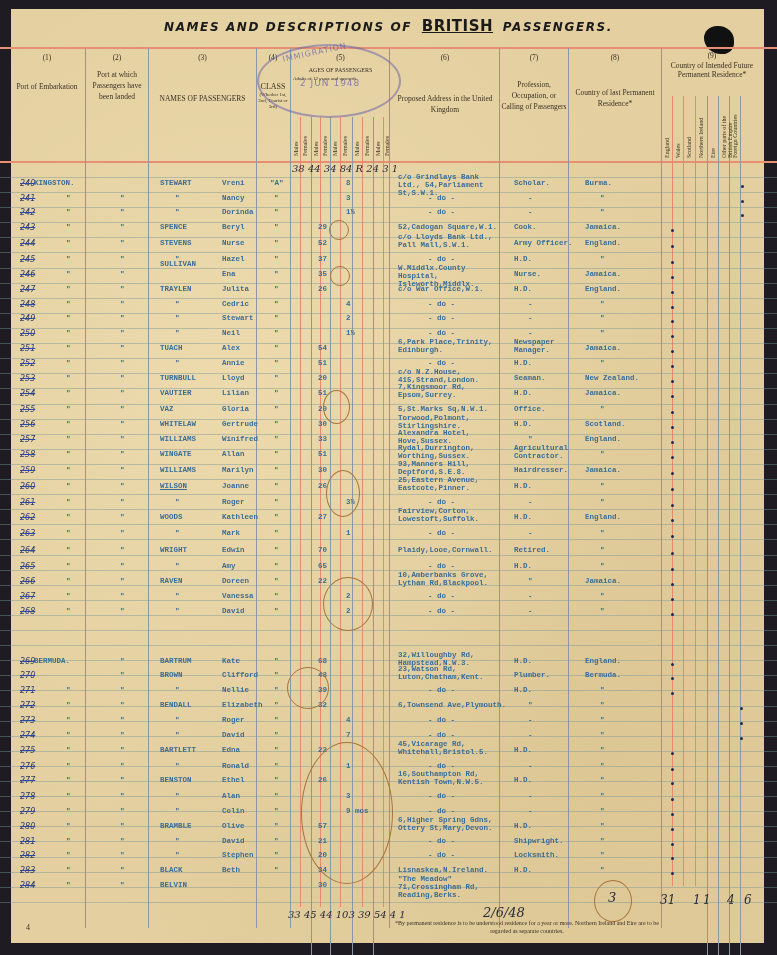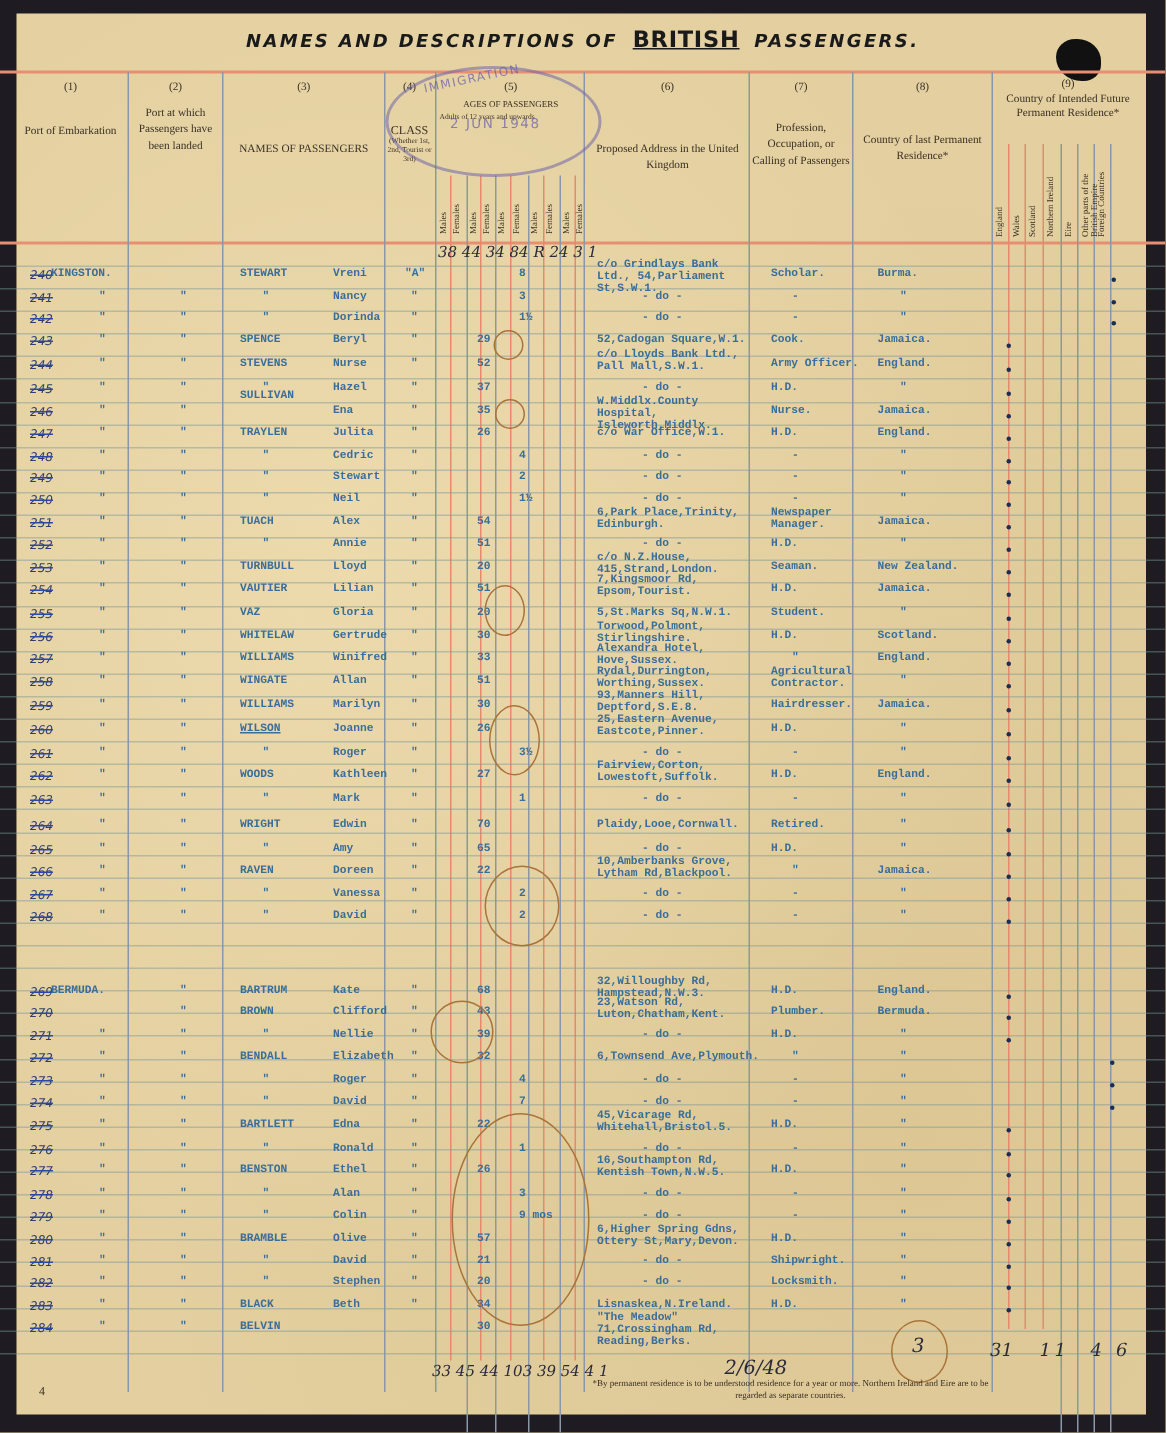--- a/index.html
+++ b/index.html
@@ -336,33 +336,33 @@
     <div class="typed" style="left: 514px; top: 374px;">Seaman.</div>
     <div class="typed" style="left: 585px; top: 374px;">New Zealand.</div>
     <div class="dot" style="left: 671px; top: 380px;"></div>
     <div class="num" style="left: 20px; top: 389px;">254</div>
     <div class="typed" style="left: 66px; top: 389px;">"</div>
     <div class="typed" style="left: 120px; top: 389px;">"</div>
     <div class="typed" style="left: 160px; top: 389px;">VAUTIER</div>
     <div class="typed" style="left: 222px; top: 389px;">Lilian</div>
     <div class="typed" style="left: 274px; top: 389px;">"</div>
     <div class="typed" style="left: 318px; top: 389px;">51</div>
-    <div class="typed" style="left: 398px; top: 383px; white-space: normal; width: 100px; line-height: 8px;">7,Kingsmoor Rd, Epsom,Tourist.</div>
+    <div class="typed" style="left: 398px; top: 383px; white-space: normal; width: 100px; line-height: 8px;">7,Kingsmoor Rd, Epsom,Surrey.</div>
     <div class="typed" style="left: 514px; top: 389px;">H.D.</div>
     <div class="typed" style="left: 585px; top: 389px;">Jamaica.</div>
     <div class="dot" style="left: 671px; top: 395px;"></div>
     <div class="num" style="left: 20px; top: 405px;">255</div>
     <div class="typed" style="left: 66px; top: 405px;">"</div>
     <div class="typed" style="left: 120px; top: 405px;">"</div>
     <div class="typed" style="left: 160px; top: 405px;">VAZ</div>
     <div class="typed" style="left: 222px; top: 405px;">Gloria</div>
     <div class="typed" style="left: 274px; top: 405px;">"</div>
     <div class="typed" style="left: 318px; top: 405px;">20</div>
     <div class="typed" style="left: 398px; top: 405px;">5,St.Marks Sq,N.W.1.</div>
-    <div class="typed" style="left: 514px; top: 405px;">Student.</div>
+    <div class="typed" style="left: 514px; top: 405px;">Office.</div>
     <div class="typed" style="left: 600px; top: 405px;">"</div>
     <div class="dot" style="left: 671px; top: 411px;"></div>
     <div class="num" style="left: 20px; top: 420px;">256</div>
     <div class="typed" style="left: 66px; top: 420px;">"</div>
     <div class="typed" style="left: 120px; top: 420px;">"</div>
     <div class="typed" style="left: 160px; top: 420px;">WHITELAW</div>
     <div class="typed" style="left: 222px; top: 420px;">Gertrude</div>
     <div class="typed" style="left: 274px; top: 420px;">"</div>
     <div class="typed" style="left: 318px; top: 420px;">30</div>
     <div class="typed" style="left: 398px; top: 414px; white-space: normal; width: 100px; line-height: 8px;">Torwood,Polmont, Stirlingshire.</div>

